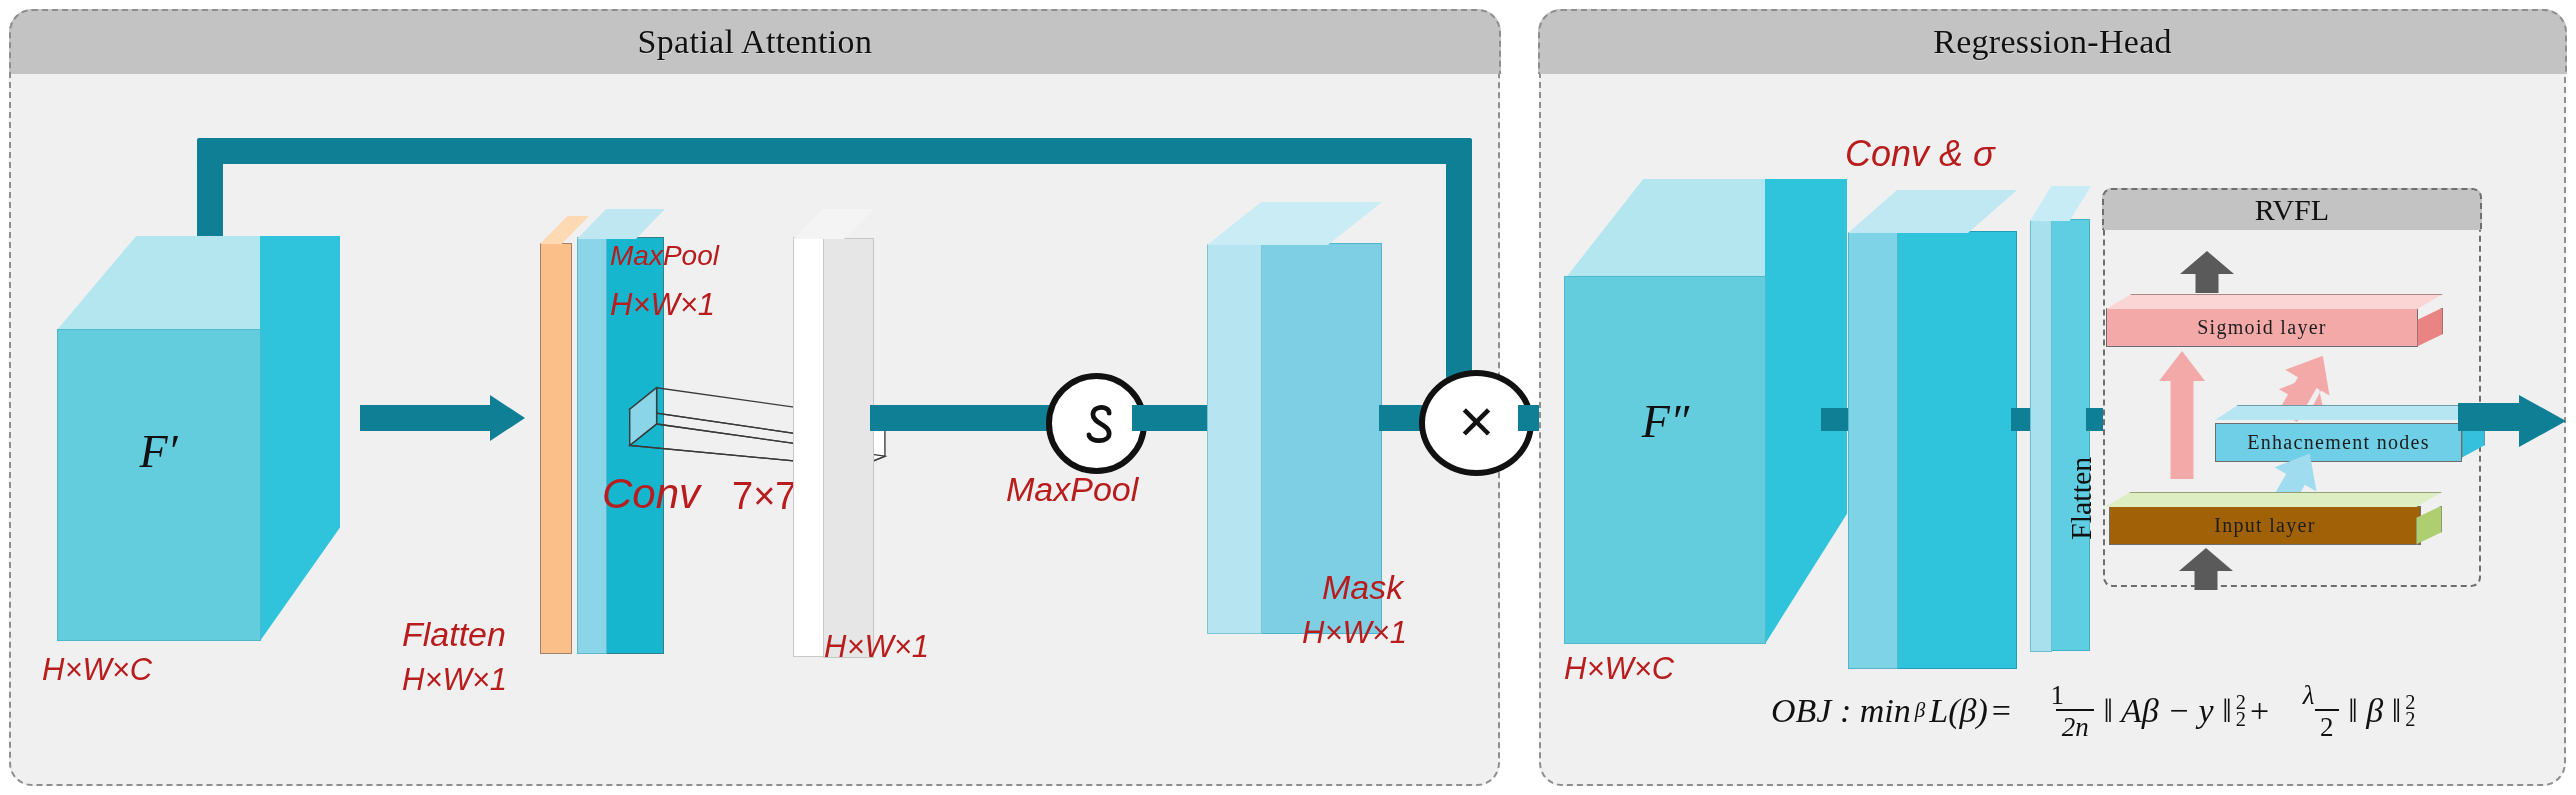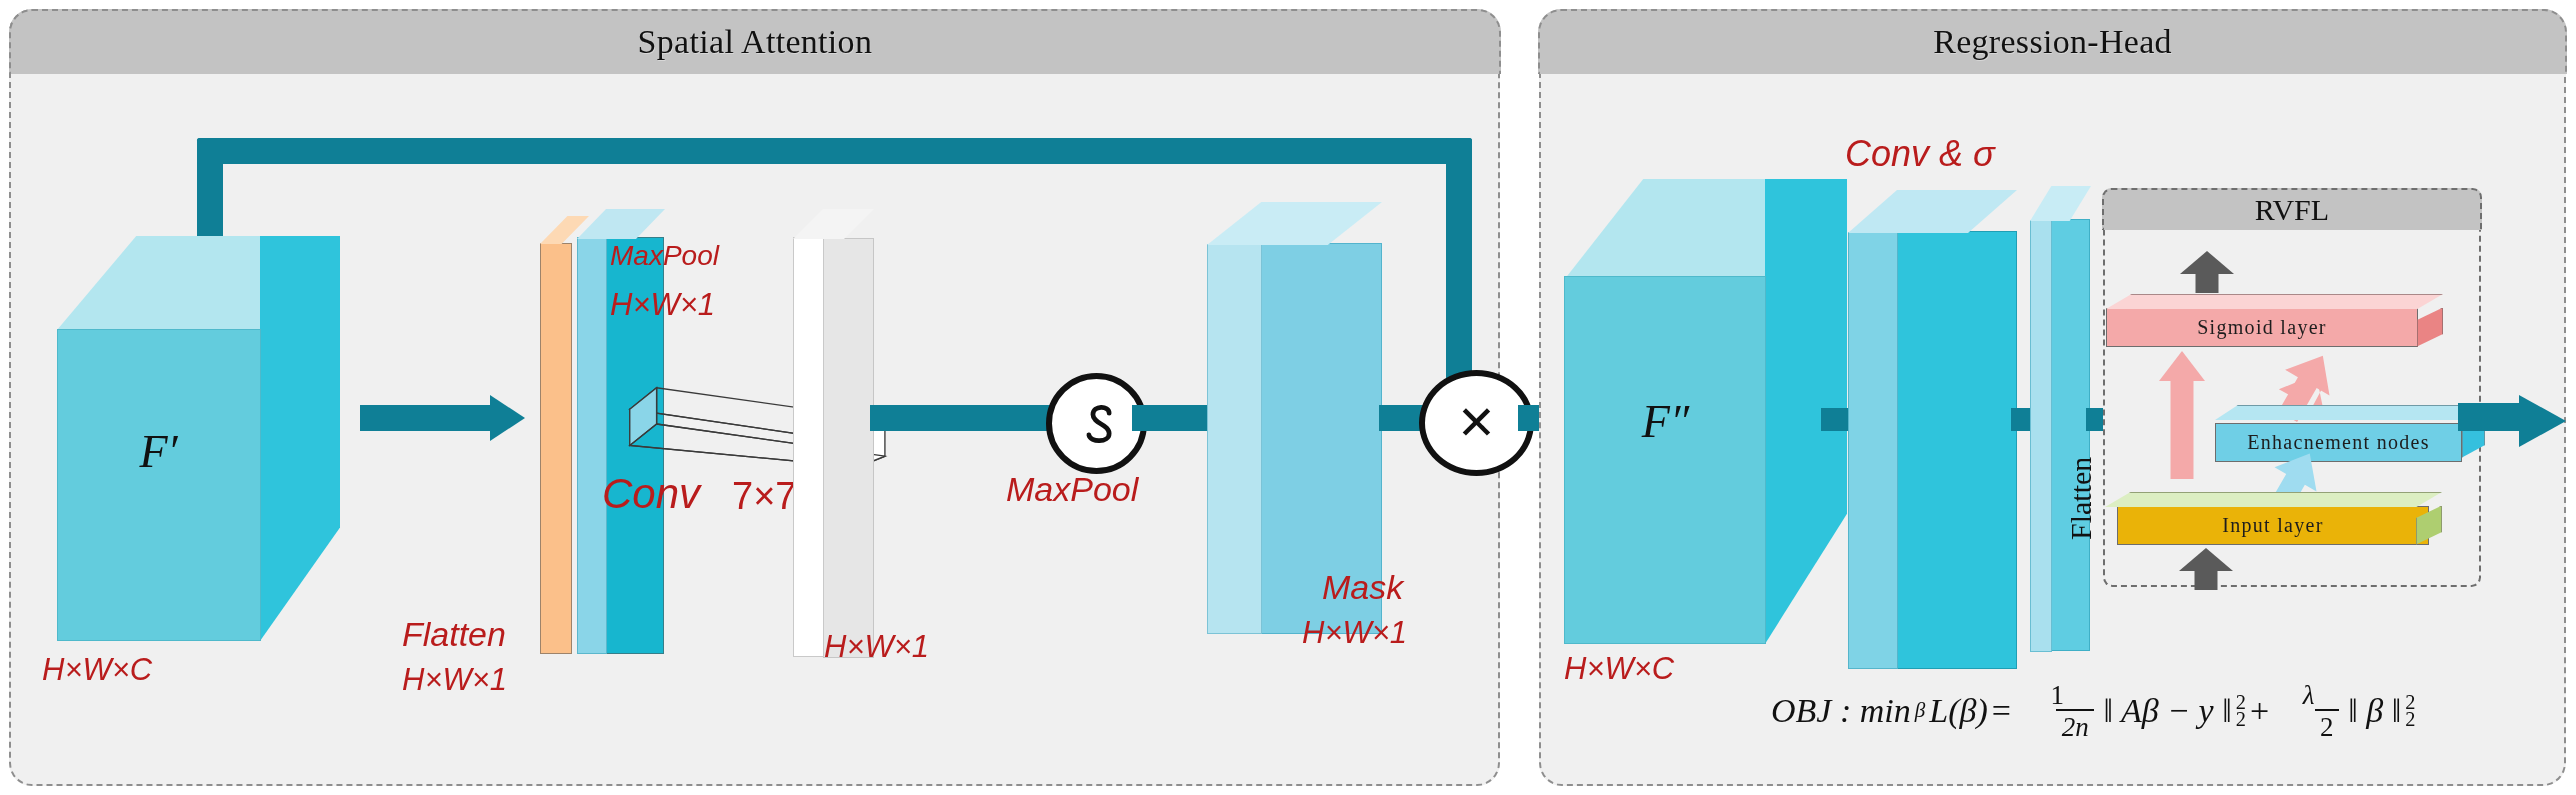--- a/index.html
+++ b/index.html
@@ -298,21 +298,21 @@
     </div>
     <div class="lb-top" style="width:270px;height:15px;background:#b5e6f2;clip-path:polygon(0% 100%,8.5% 0%,100% 0%,91.5% 100%);border-top:1.3px solid #6f9aa6;box-sizing:border-box;"></div>
     <div class="lb-side" style="top:13.5px;width:23px;height:39px;background:#35c0de;border:1.3px solid #5d98a6;box-sizing:border-box;clip-path:polygon(100% 0%,100% 68%,0% 100%,0% 32%);"></div>
   </div>
 
   <svg style="position:absolute;left:2256px;top:445px;" width="88" height="101" viewBox="0 0 130 150">
     <polygon points="55,6 92,50 72,50 72,104 40,104 40,50 20,50" transform="rotate(30 55 55)" fill="#9fdcf0"></polygon>
   </svg>
 
   <div class="layerbar" style="left:2105px;top:492px;width:337px;height:53px;">
-    <div class="lb-front" style="left:12px;width:312px;height:39px;background:#eab308;">
+    <div class="lb-front" style="left:4px;width:312px;height:39px;background:#a16207;">
       <span class="lb-text">Input layer</span>
     </div>
     <div class="lb-top" style="width:337px;height:15px;background:#dceec2;clip-path:polygon(0% 100%,7.6% 0%,100% 0%,92.4% 100%);border-top:1.3px solid #93a176;box-sizing:border-box;"></div>
     <div class="lb-side" style="top:13.5px;width:26px;height:39px;background:#aece70;border:1.3px solid #8e9b6e;box-sizing:border-box;clip-path:polygon(100% 0%,100% 68%,0% 100%,0% 32%);"></div>
   </div>
 
   <div class="ar-up" style="left:2179px;top:548px;width:54px;height:42px;">
     <div class="shaft" style="width:23px;height:20px;background:#5a5a5a;"></div>
     <div class="head" style="border-left:27px solid transparent;border-right:27px solid transparent;border-bottom:23px solid #5a5a5a;"></div>
   </div>

